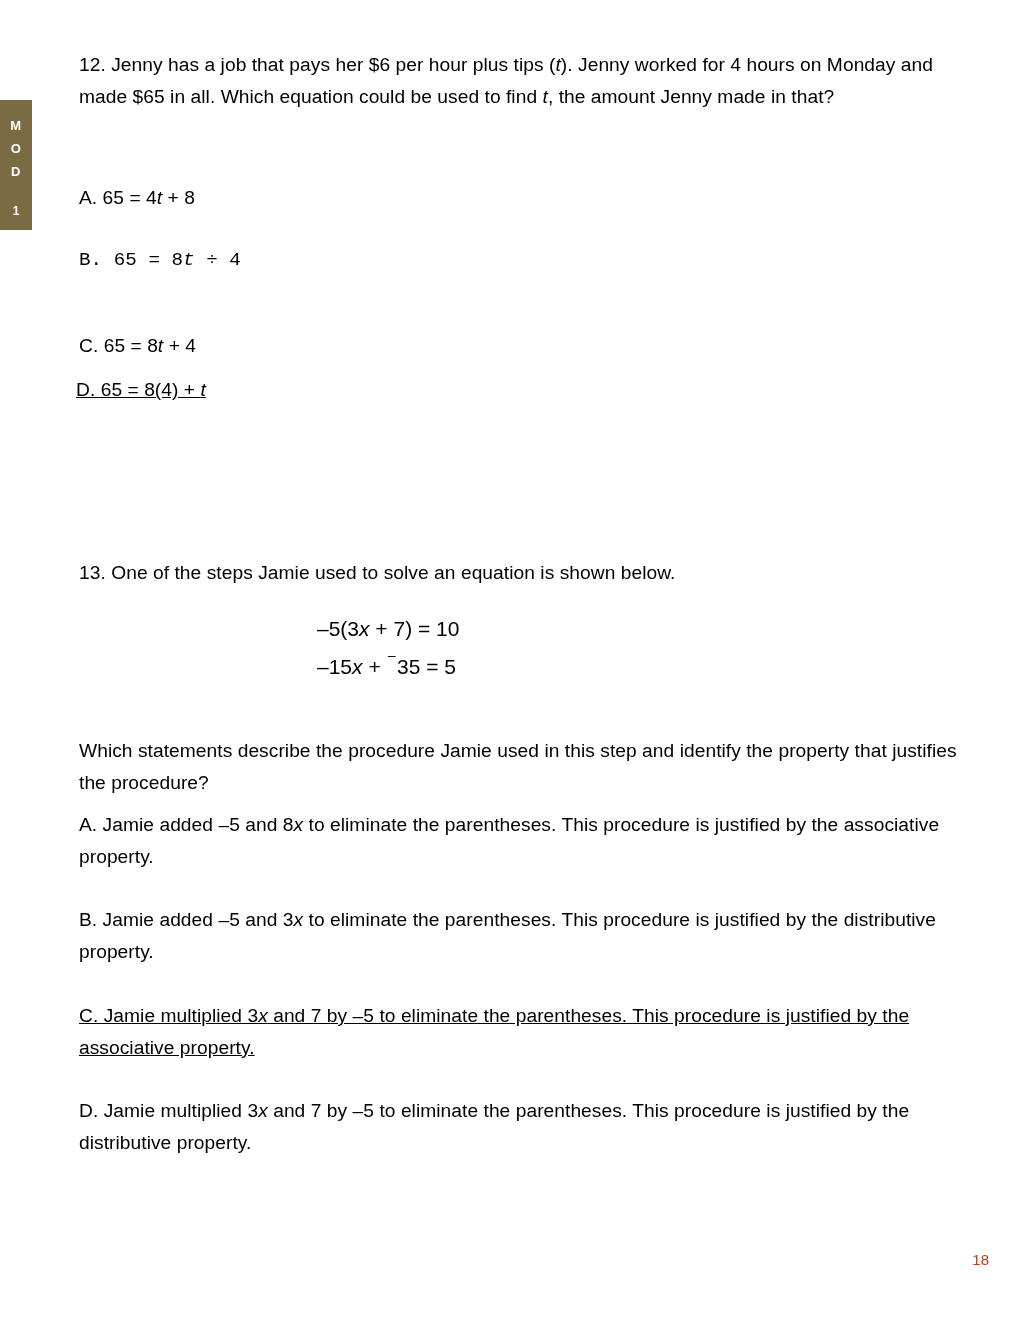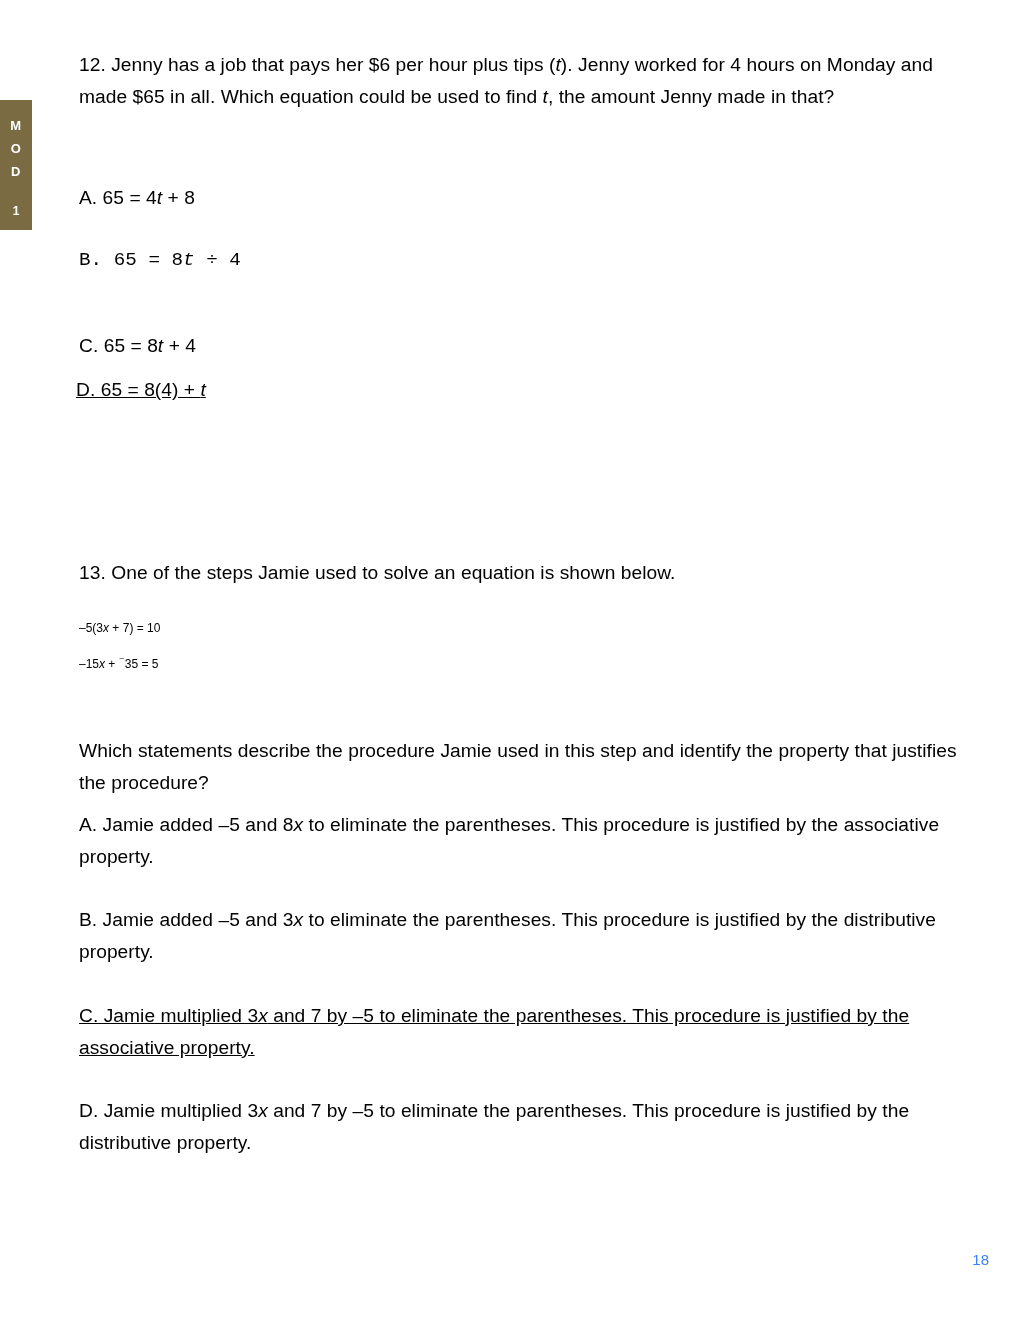--- a/index.html
+++ b/index.html
@@ -62,39 +62,40 @@
 
   .q-choice {
     white-space: nowrap;
   }
 
   i {
     font-style: italic;
   }
 
   .eq-block {
-    font-size: 12px;
+    margin-left: 238px;
+    font-size: 21px;
     line-height: 31.5px;
     white-space: nowrap;
   }
 
   .supneg {
     vertical-align: 0.33em;
     font-size: .95em;
   }
 
   
   .abs { position: absolute; left: 0; }
 
   .page-number {
     position: absolute;
     right: 35px;
     top: 1251px;
     font-size: 15px;
-    color: #3b82f6;
+    color: #c2410c;
   }
 </style>
 </head>
 <body>
 
 <div class="mod-tab" style="background: rgb(122, 107, 66);">
   <span class="mod-letter">M</span>
   <span class="mod-letter">O</span>
   <span class="mod-letter">D</span>
   <span class="mod-number">1</span>

